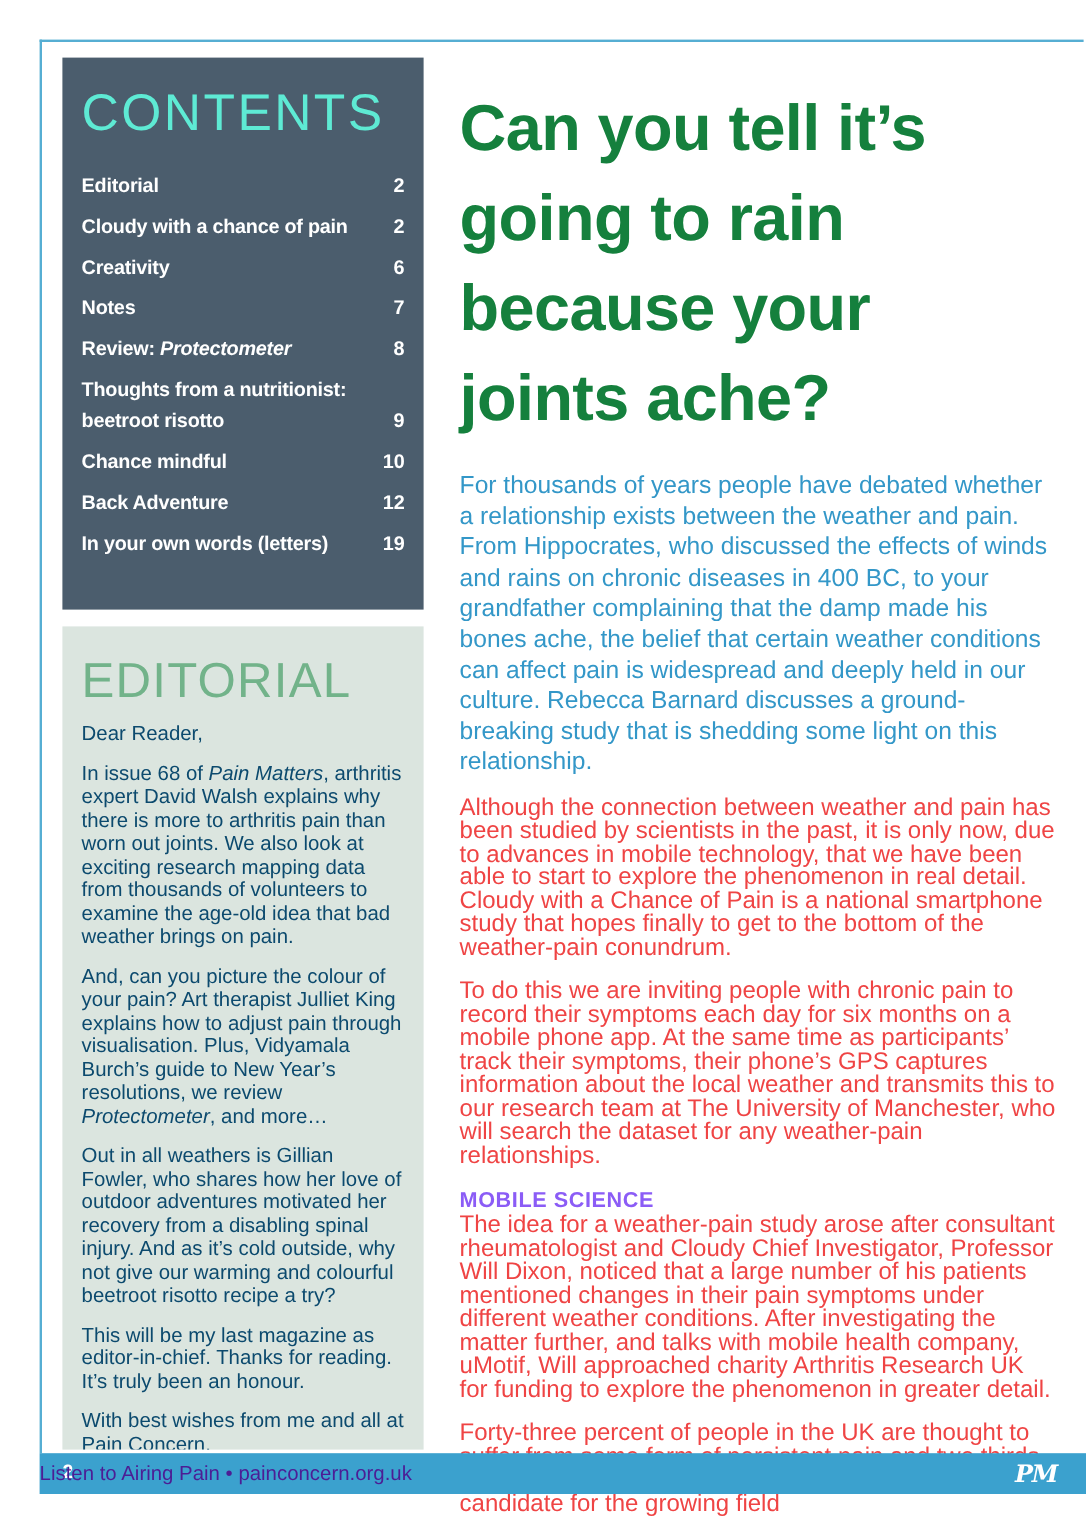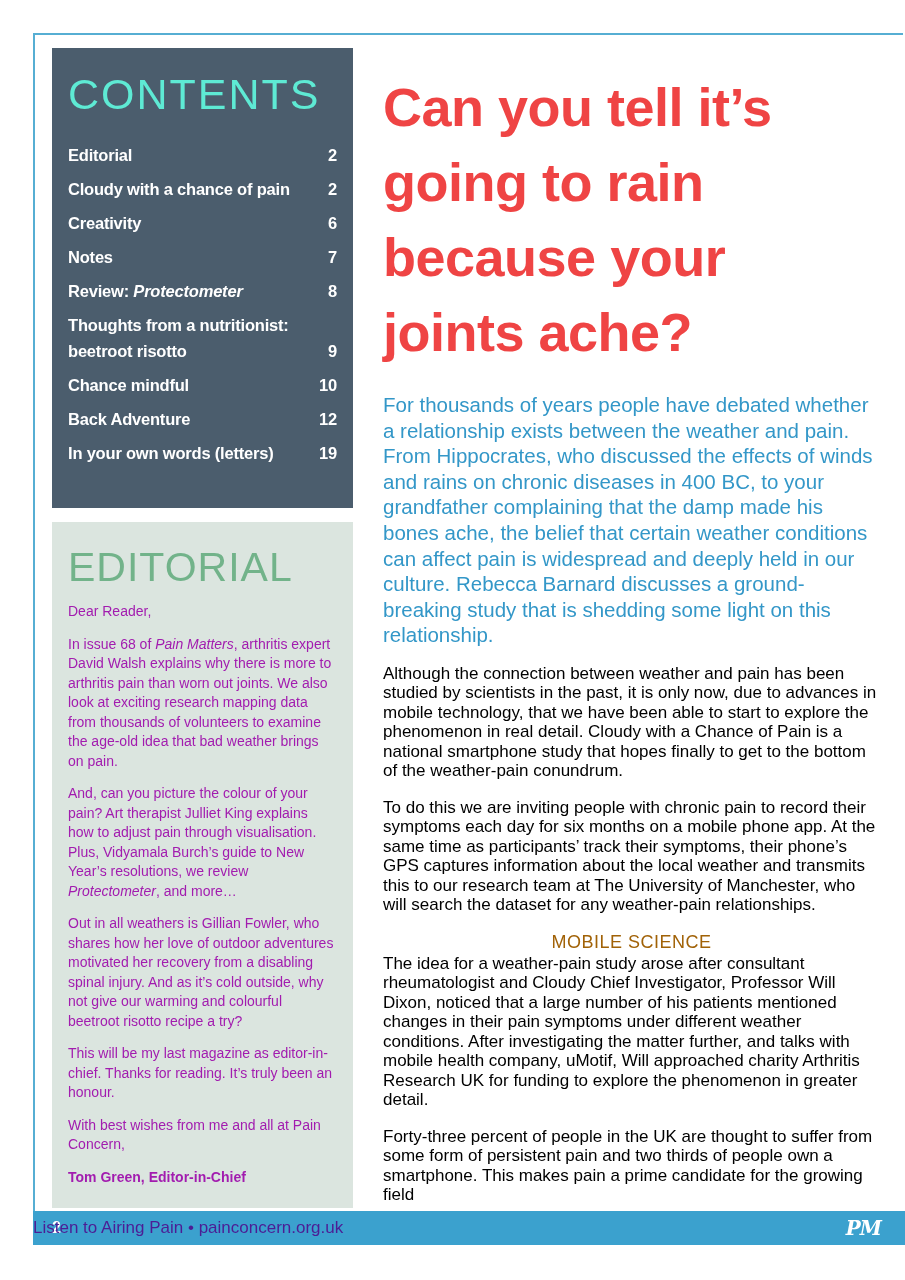--- a/index.html
+++ b/index.html
@@ -51,48 +51,48 @@
     background: #dbe5df;
     padding: 22px 16px 0 16px; overflow: hidden;
     color: #54565a;
   }
   .editorial-title {
     font-size: 41px; font-weight: 300; line-height: 46px;
     letter-spacing: 1px; color: #72b38a;
     margin-bottom: 12px;
   }
   .editorial-box p {
-    font-size: 14px; line-height: 19.5px;
-    margin-bottom: 13px; color: #a21caf;
+    font-size: 17px; line-height: 19.5px;
+    margin-bottom: 13px; color: #0c4a6e;
   }
   .editorial-box p .it { font-style: italic; }
   .editorial-signature {
     font-weight: bold; color: #3a3a3c; font-size: 15.5px; line-height: 19.5px;
   }
 
   
   .main-col {
     position: absolute; left: 383px; top: 70px; width: 497px;
   }
   .headline {
     font-size: 54px; font-weight: bold; line-height: 75px;
-    color: #ef4444; max-width: 492px; letter-spacing: -0.5px;
+    color: #15803d; max-width: 492px; letter-spacing: -0.5px;
     margin-bottom: 22px;
   }
   .intro {
     font-size: 20.5px; font-weight: normal; line-height: 25.6px;
     color: #3397c8; margin-bottom: 16px;
   }
   .body-text p {
-    font-size: 17px; line-height: 19.5px; color: #000000;
+    font-size: 20px; line-height: 19.5px; color: #ef4444;
     margin-bottom: 17px;
   }
   .section-heading {
-    font-size: 18px; font-weight: normal; letter-spacing: 0.5px;
-    color: #a16207; line-height: 20px; margin-bottom: 2px; text-align: center;
+    font-size: 18px; font-weight: bold; letter-spacing: 0.5px;
+    color: #8b5cf6; line-height: 20px; margin-bottom: 2px;
   }
 
   
   .footer-bar {
     position: absolute; left: 33px; top: 1211px;
     width: 872px; height: 34px;
     background: #3ba1ce; color: #ffffff;
     display: flex; align-items: center;
     padding: 0 24px 0 19px;
   }

